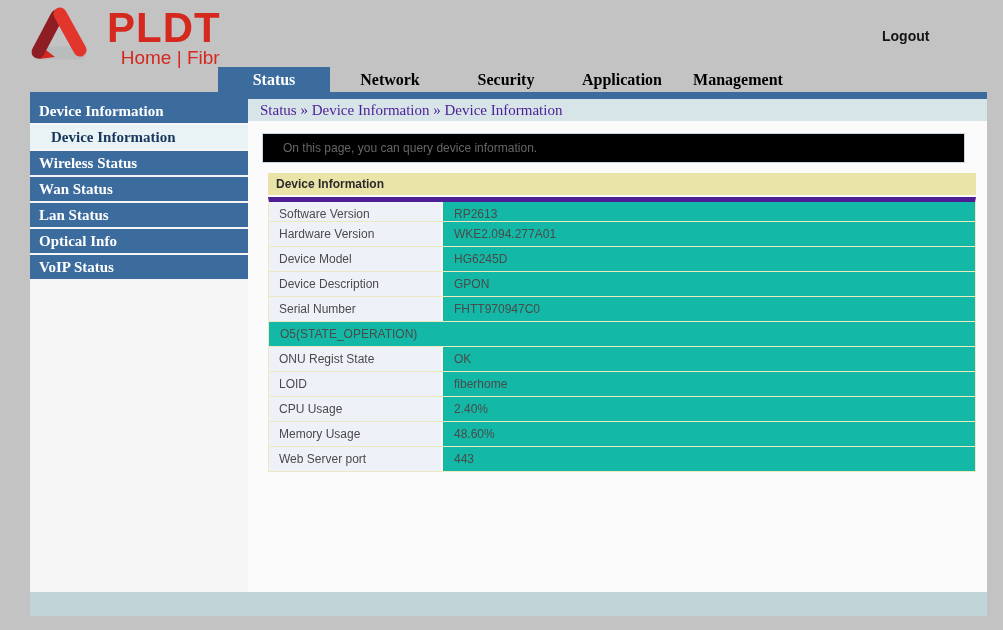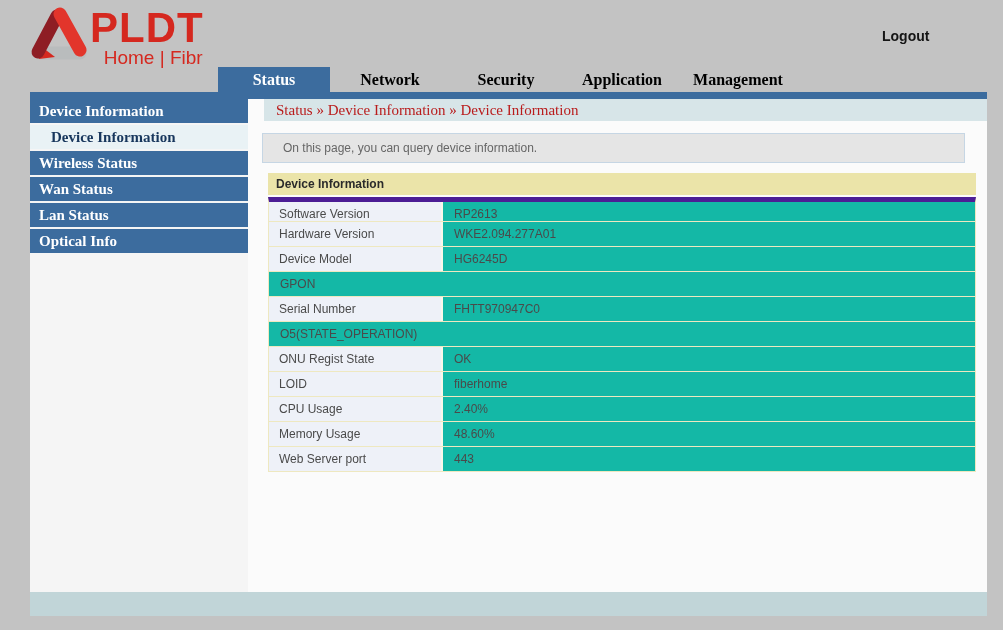--- a/index.html
+++ b/index.html
@@ -4,43 +4,43 @@
 <style>
   html,body{margin:0;padding:0;}
   body{
     width:1003px;height:630px;
     background:#c3c3c3;
     font-family:"Liberation Sans",sans-serif;
     position:relative;overflow:hidden;
   }
   
   .logo{position:absolute;left:28px;top:6px;display:flex;align-items:flex-start;}
-  .logo-text{display:flex;flex-direction:column;margin-left:0;}
+  .logo-text{display:flex;flex-direction:column;margin-left:17px;}
   .brand{font-size:42px;line-height:44px;font-weight:bold;color:#d5281f;letter-spacing:1px;}
   .brand-sub{font-size:19px;font-weight:normal;color:#d5281f;text-align:right;margin-top:-3px;padding-right:1px;}
   .logout{position:absolute;left:882px;top:28px;font-size:14px;font-weight:bold;color:#151515;cursor:pointer;}
   
   .tabs{position:absolute;left:218px;top:67px;height:25px;display:flex;}
   .tab{width:112px;margin-right:4px;text-align:center;line-height:25px;
        font-family:"Liberation Serif",serif;font-weight:bold;font-size:16px;color:#000;cursor:pointer;}
   .tab.active{background:#3c6c9e;color:#fff;}
   .blue-bar{position:absolute;left:30px;top:92px;width:957px;height:7px;background:#3c6c9e;}
   
   .main{position:absolute;left:30px;top:99px;width:957px;height:493px;display:flex;}
   .sidebar{width:218px;background:#f5f5f5;flex:none;}
   .side-item{height:24px;line-height:24px;margin-bottom:2px;background:#3c6c9e;color:#fff;
        font-family:"Liberation Serif",serif;font-weight:bold;font-size:15px;padding-left:9px;
        cursor:pointer;box-sizing:border-box;}
   .side-item.sub{background:#e9f2f5;color:#17365c;padding-left:21px;}
   .content{width:739px;background:#fbfbfb;display:flex;flex-direction:column;}
   .breadcrumb{height:22px;line-height:22px;background:#d7e5e8;
-       font-family:"Liberation Serif",serif;font-size:15px;color:#b91c1c;padding-left:12px;margin-left:16px;}
+       font-family:"Liberation Serif",serif;font-size:15px;color:#4c1d95;padding-left:12px;}
   
   .info-box{margin:12px 0 0 14px;width:703px;height:30px;line-height:28px;box-sizing:border-box;
-       background:#e5e5e5;border:1px solid #c6d6e4;color:#666;font-size:12px;padding-left:20px;}
+       background:#000000;border:1px solid #c6d6e4;color:#666;font-size:12px;padding-left:20px;}
   
   .tbl{margin:10px 0 0 20px;width:708px;}
   .tbl-title{height:22px;line-height:22px;background:#ebe4a9;font-size:12px;font-weight:bold;
        color:#2b2b2b;padding-left:8px;margin-bottom:2px;}
   .row{display:flex;height:25px;line-height:24px;box-sizing:border-box;
        border:1px solid #eee8c0;border-top:none;font-size:12px;color:#4a4a4a;}
   .row:first-child{border-top:5px solid #4c1d95;}
   .cell-label{width:174px;flex:none;background:#eef1f8;padding-left:10px;
        border-right:2px solid #faf8ea;box-sizing:border-box;}
   .cell-value{flex:1;background:#14b8a6;padding-left:11px;}
@@ -76,20 +76,21 @@
 
 <div class="main">
 
   <div class="sidebar">
     <div class="side-item">Device Information</div>
     <div class="side-item sub">Device Information</div>
     <div class="side-item">Wireless Status</div>
     <div class="side-item">Wan Status</div>
     <div class="side-item">Lan Status</div>
     <div class="side-item">Optical Info</div>
+    <div class="side-item">VoIP Status</div>
   </div>
 
   <div class="content">
     <div class="breadcrumb">Status » Device Information » Device Information</div>
 
     <div class="info-box">
       <span>On this page, you can query device information.</span>
     </div>
 
     <div class="tbl">
@@ -101,20 +102,21 @@
         </div>
         <div class="row">
           <div class="cell-label">Hardware Version</div>
           <div class="cell-value">WKE2.094.277A01</div>
         </div>
         <div class="row">
           <div class="cell-label">Device Model</div>
           <div class="cell-value">HG6245D</div>
         </div>
         <div class="row">
+          <div class="cell-label">Device Description</div>
           <div class="cell-value">GPON</div>
         </div>
         <div class="row">
           <div class="cell-label">Serial Number</div>
           <div class="cell-value">FHTT970947C0</div>
         </div>
         <div class="row">
           <div class="cell-value">O5(STATE_OPERATION)</div>
         </div>
         <div class="row">

